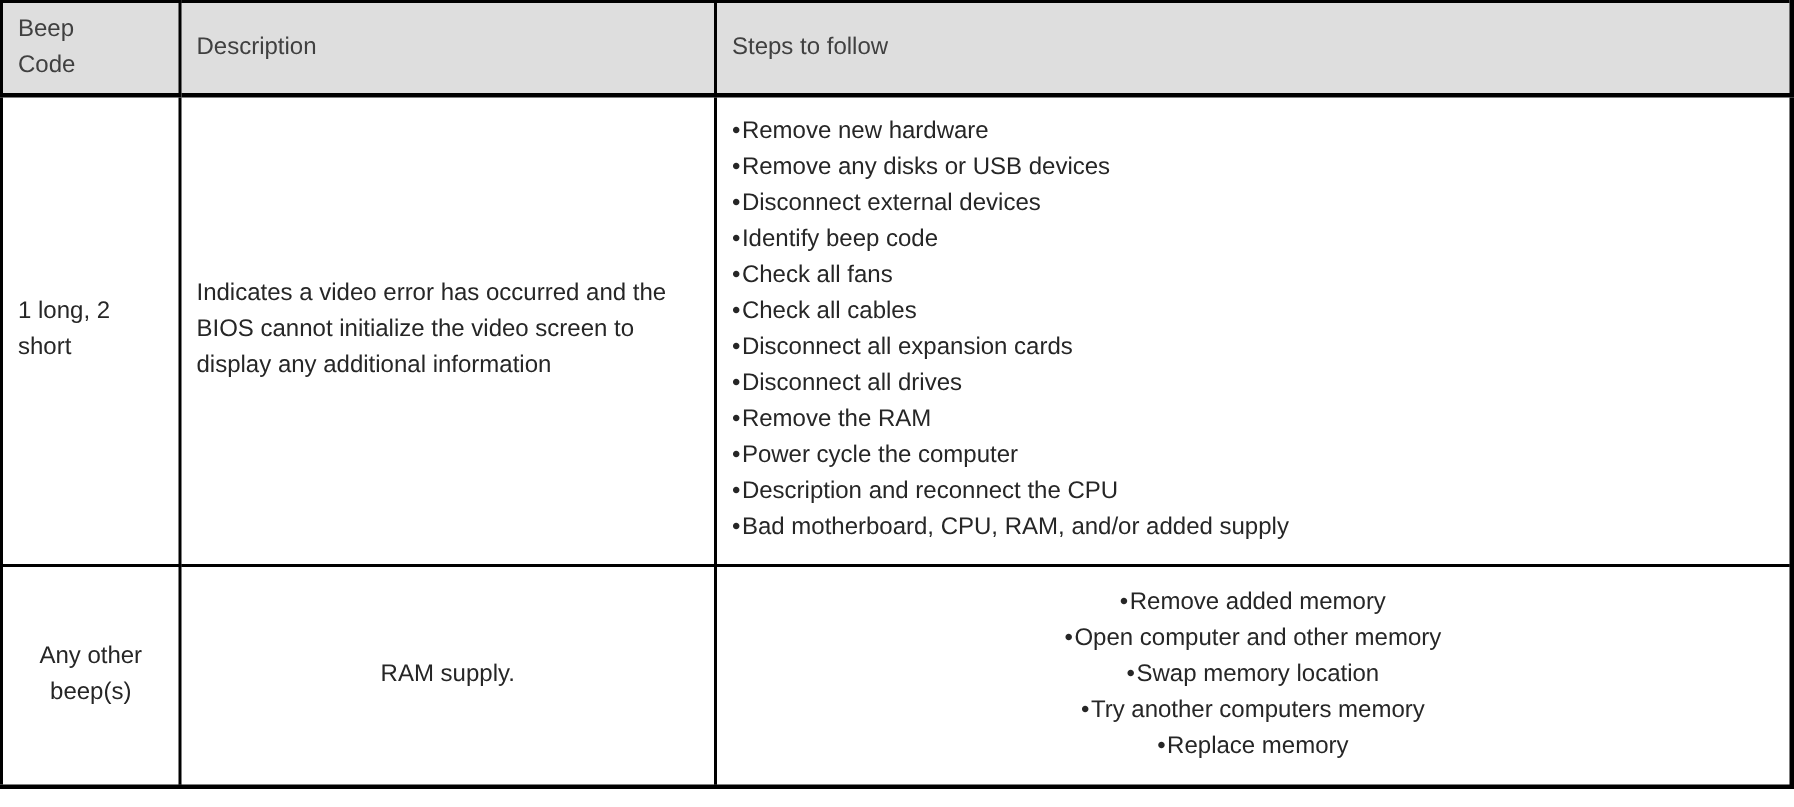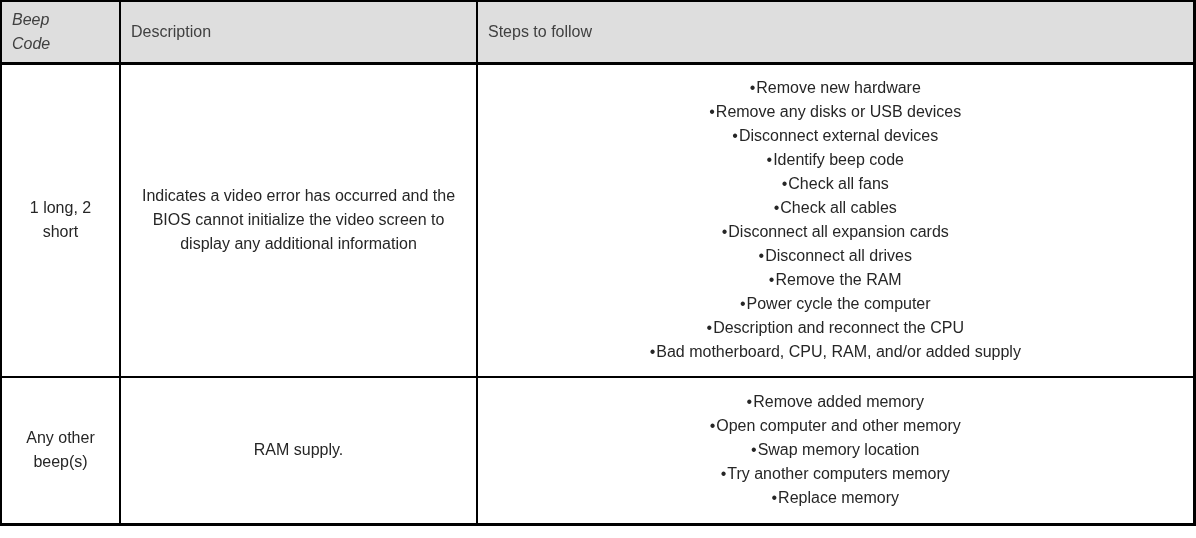--- a/index.html
+++ b/index.html
@@ -42,22 +42,22 @@
     line-height: 24px;
     padding: 4px 10px;
   }
   thead th {
     background: var(--header-bg);
     color: var(--header-text);
     font-weight: normal;
     height: 62px;
     border-bottom-width: 3px;
   }
-  th .hdr-beep { display: block; max-width: 56px; font-style: italic; }
-  tbody tr.row-1 td { height: 314px; text-align: center; }
+  th .hdr-beep { display: block; max-width: 56px; }
+  tbody tr.row-1 td { height: 314px; }
   tbody tr.row-2 td { height: 147px; text-align: center; }
   td .cell-text { display: block; }
   .steps { display: block; }
   .step-line { line-height: 24px; white-space: nowrap; }
   .bullet { margin-right: 1px; }
 </style>
 </head>
 <body>
 
 <div class="page">

